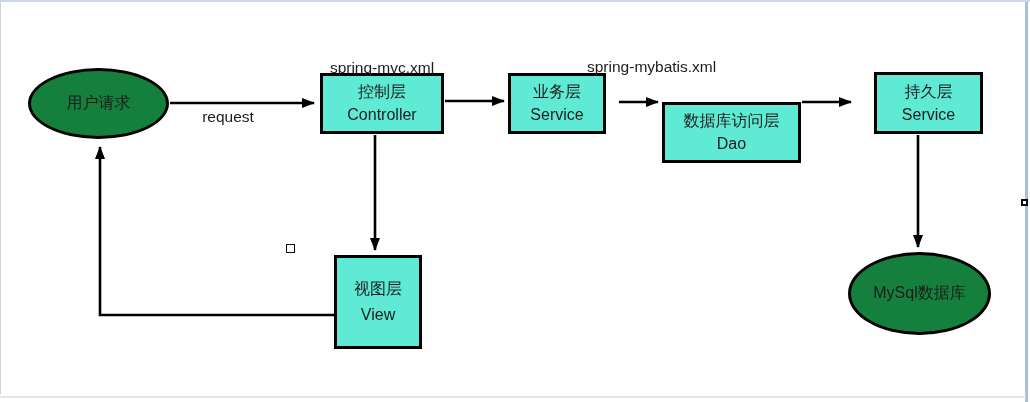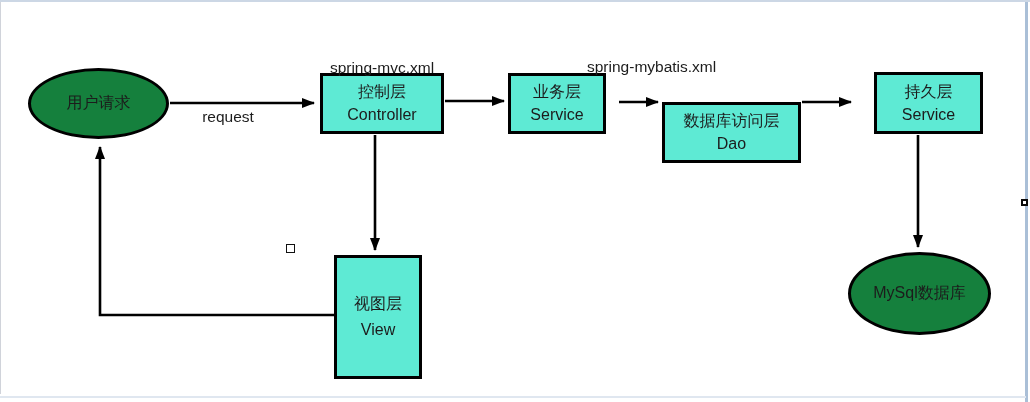--- a/index.html
+++ b/index.html
@@ -41,21 +41,21 @@
     background: #15803d;
     display: flex;
     align-items: center;
     justify-content: center;
     font-size: 16px;
   }
   .box-controller { left: 320px; top: 73px;  width: 124px; height: 61px; }
   .box-service    { left: 508px; top: 73px;  width: 98px; height: 61px; }
   .box-dao        { left: 662px; top: 72px;  width: 139px; height: 61px; margin-top: 30px; }
   .box-mybatis    { left: 855px; top: 72px;  width: 109px; height: 62px; margin-left: 19px; }
-  .box-view       { left: 334px; top: 255px; width: 88px;  height: 124px; gap: 10px; }
+  .box-view       { left: 334px; top: 255px; width: 88px;  height: 94px; gap: 10px; }
 
   .ellipse-user  { left: 28px;  top: 68px;  width: 141px; height: 71px; }
   .ellipse-mysql { left: 848px; top: 252px; width: 143px; height: 83px; }
 
   .float-label { position: absolute; font-size: 15.5px; white-space: nowrap; margin-top: 28px; }
   .lbl-spring-mvc     { left: 320px; top: 31px; width: 124px; text-align: center; }
   .lbl-spring-mybatis { left: 587px; top: 30px; }
   .lbl-request  { left: 168px; top: 80px;  width: 120px; text-align: center; }
   .lbl-response { left: 170px; top: 292px; width: 120px; text-align: center; }
   .lbl-jsp      { left: 334px; top: 374px; width: 88px; text-align: center; font-size: 15px; }

